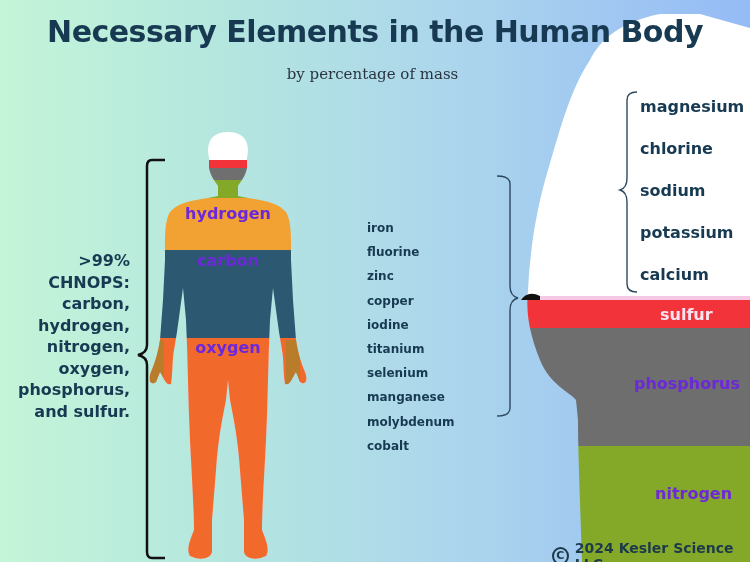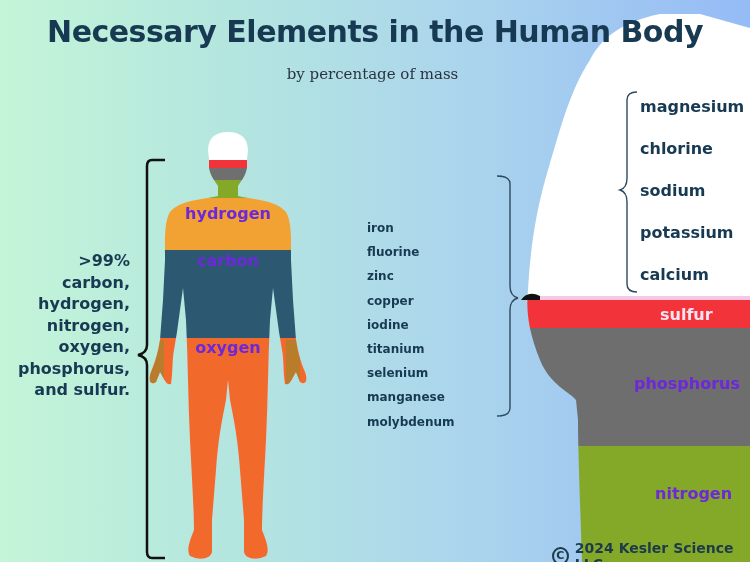--- a/index.html
+++ b/index.html
@@ -100,20 +100,21 @@
   <path d="M497,176 Q510,176 510,184 L510,286 Q510,296 518,298 Q510,300 510,310 L510,408 Q510,416 497,416" fill="none" stroke="#2d4a60" stroke-width="1.4"></path>
 
   <path d="M637,92 Q627,92 627,100 L627,178 Q627,188 620,190 Q627,192 627,202 L627,284 Q627,292 637,292" fill="none" stroke="#2d4a60" stroke-width="1.4"></path>
 </svg>
 
 <div class="title">Necessary Elements in the Human Body</div>
 <div class="subtitle">by percentage of mass</div>
 
 <div class="chnops">
   <div>&gt;99%</div>
+  <div>CHNOPS:</div>
   <div>carbon,</div>
   <div>hydrogen,</div>
   <div>nitrogen,</div>
   <div>oxygen,</div>
   <div>phosphorus,</div>
   <div>and sulfur.</div>
 </div>
 
 <div class="seg-label" style="left:168px;top:204px;width:120px;">hydrogen</div>
 <div class="seg-label" style="left:168px;top:251px;width:120px;text-align:center;">carbon</div>
@@ -122,20 +123,21 @@
 <div class="trace-list">
   <div>iron</div>
   <div>fluorine</div>
   <div>zinc</div>
   <div>copper</div>
   <div>iodine</div>
   <div>titanium</div>
   <div>selenium</div>
   <div>manganese</div>
   <div>molybdenum</div>
+  <div>cobalt</div>
 </div>
 
 <div class="major-list">
   <div>magnesium</div>
   <div>chlorine</div>
   <div>sodium</div>
   <div>potassium</div>
   <div>calcium</div>
 </div>
 

